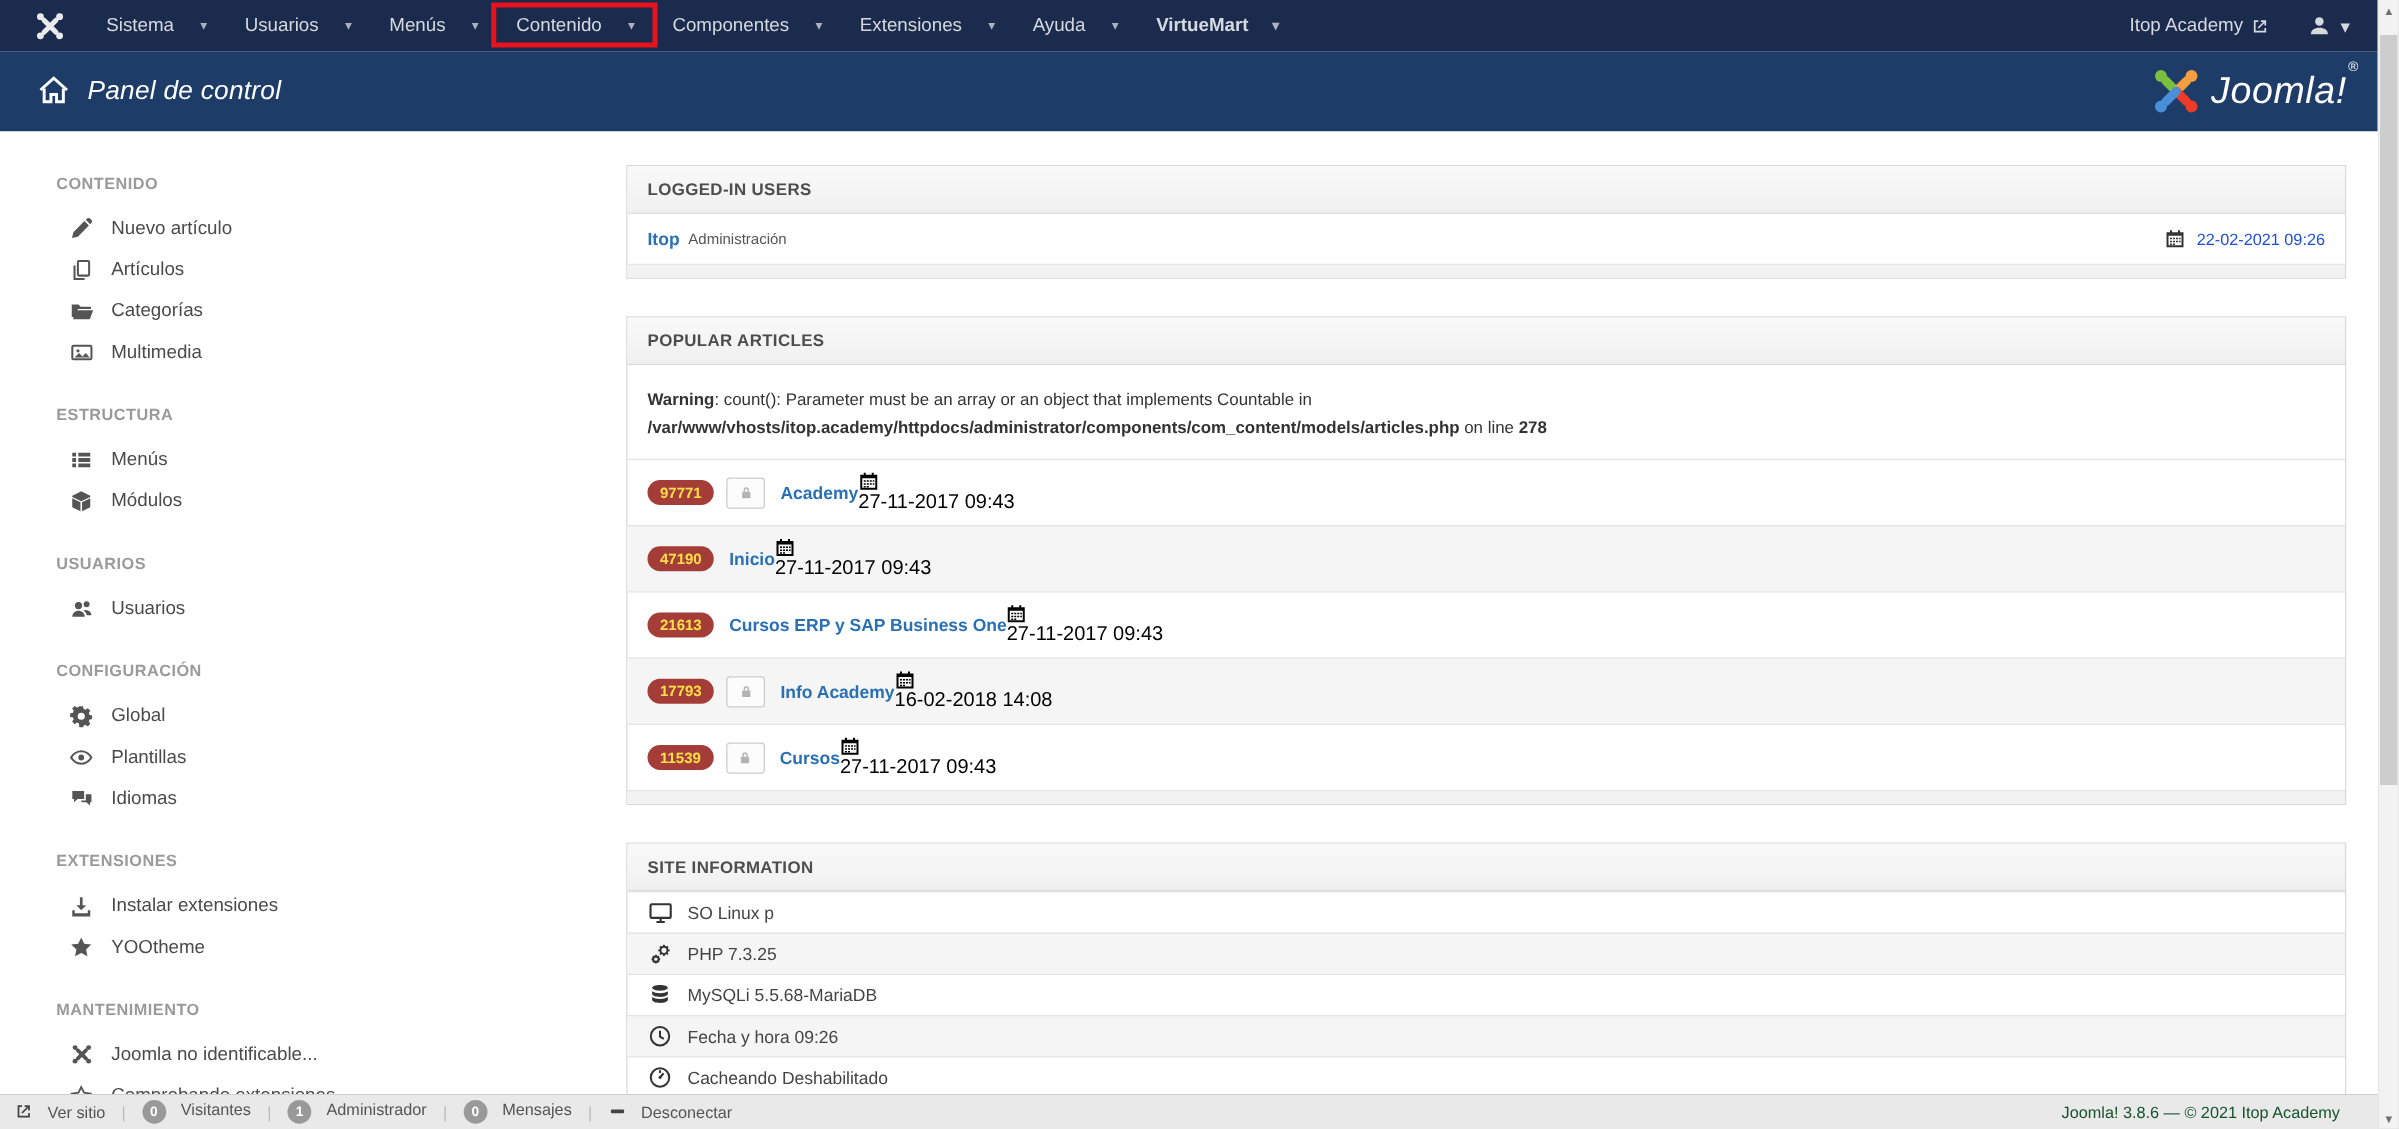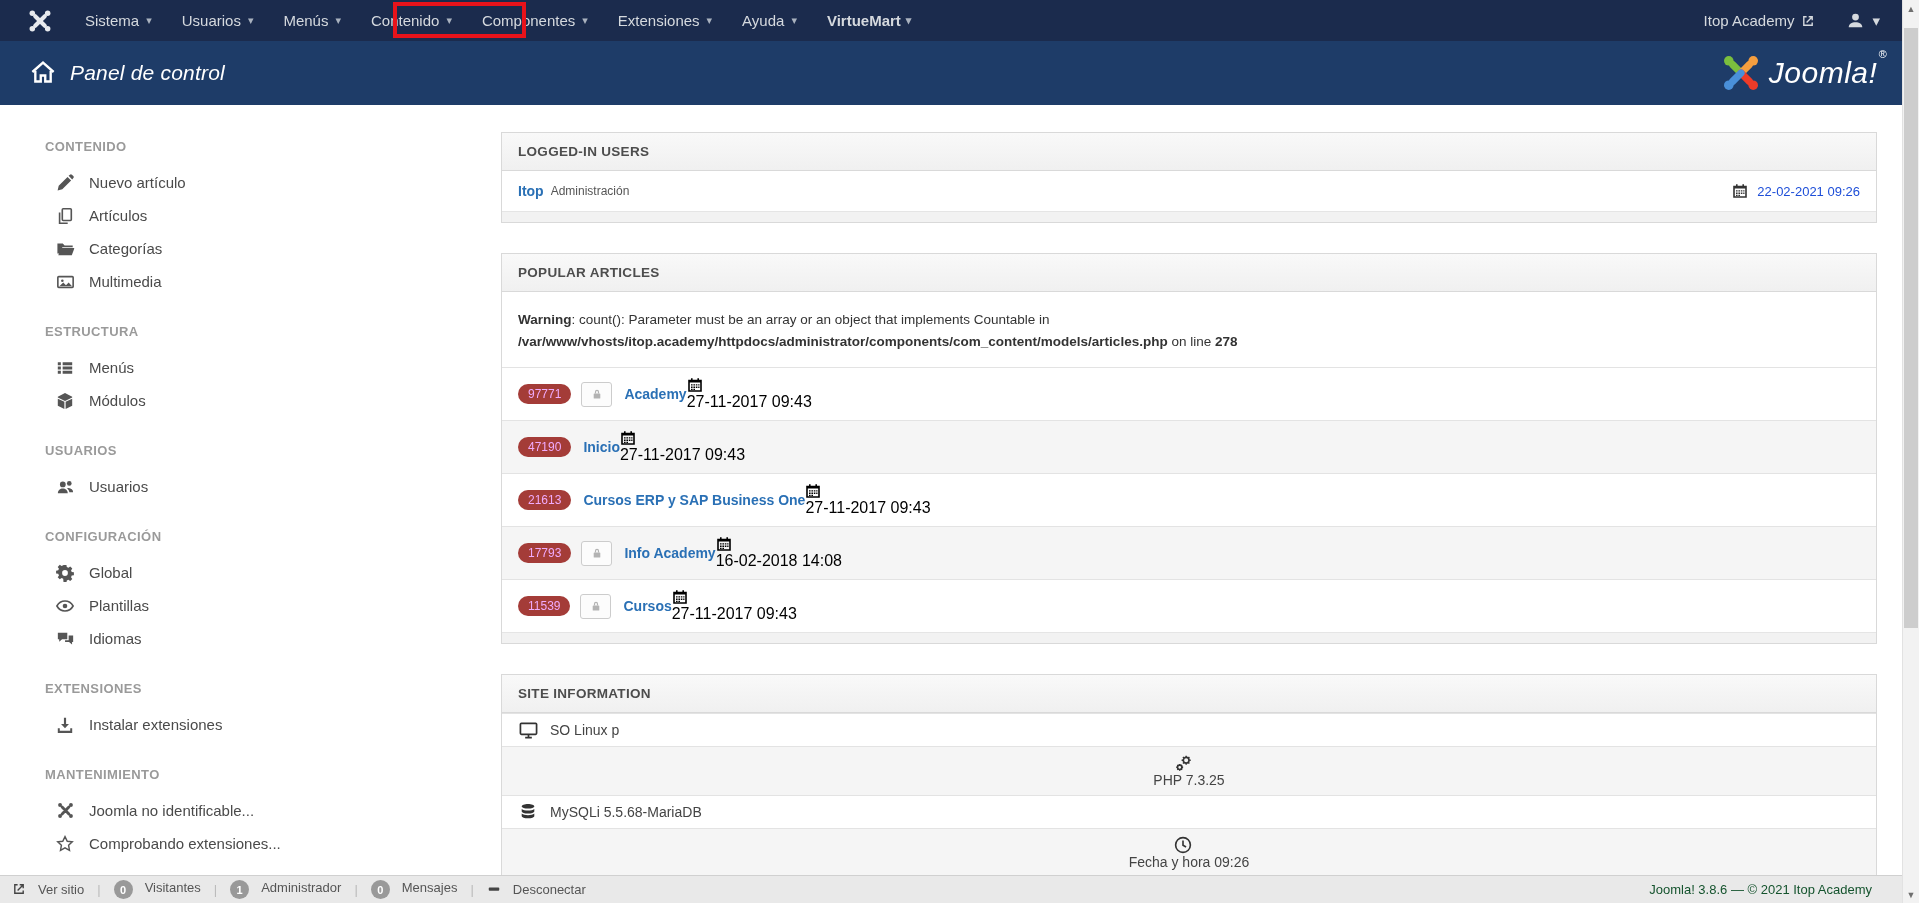--- a/index.html
+++ b/index.html
@@ -6,21 +6,21 @@
     --navbar-bg:#1b2b4d; --header-bg:#1e3c68; --link:#2a70b5; --badge:#a43c38; --hl:#e8131b;
   }
   *{box-sizing:border-box;margin:0;padding:0;}
   html,body{width:1919px;height:903px;overflow:hidden;}
   body{font-family:"Liberation Sans",sans-serif;background:#fff;position:relative;}
   .page{width:1902px;height:100%;position:relative;}
 
   
   .navbar{height:41px;background:var(--navbar-bg);display:flex;align-items:center;padding:0 14px;position:relative;}
   .nav-brand{width:26px;height:26px;color:#e8eaee;margin:0 16px 0 14px;display:flex;align-items:center;}
-  .nav-item{display:flex;align-items:center;gap:7px;color:#d5d9de;font-size:15px;padding:0 15px;height:41px;cursor:pointer;position:relative;}
+  .nav-item{display:flex;align-items:center;gap:21px;color:#d5d9de;font-size:15px;padding:0 15px;height:41px;cursor:pointer;position:relative;}
   .nav-item .caret{font-size:11px;color:#aab2bf;}
   .nav-item.vm{font-weight:bold;}
   .nav-item.vm .caret{margin-left:-2px;}
   .hl-box{position:absolute;left:393px;top:2px;width:133px;height:36px;border:4px solid var(--hl);z-index:5;pointer-events:none;}
   .nav-right{margin-left:auto;display:flex;align-items:center;gap:10px;color:#d5d9de;font-size:15px;padding-right:8px;}
   .nav-right .site-link{display:flex;align-items:center;gap:7px;cursor:pointer;}
   .nav-right svg{display:block;}
   .nav-user{display:flex;align-items:center;gap:8px;margin-left:22px;cursor:pointer;}
 
   
@@ -48,28 +48,28 @@
   .panel-foot{height:11px;background:#f2f2f2;border-top:1px solid #e5e5e5;}
   .prow{display:flex;align-items:center;padding:12px 16px;}
   .prow .right{margin-left:auto;display:flex;align-items:center;gap:9px;color:#1d4ed8;font-size:13px;}
   .prow .right .ico{width:16px;height:16px;color:#333;}
   .user-name{color:var(--link);font-weight:bold;font-size:14px;}
   .user-role{color:#555;font-size:12px;margin-left:7px;}
 
   .warnblock{padding:17px 16px 15px;font-size:13.5px;color:#333;line-height:1.6;}
   .art-row{display:flex;align-items:center;padding:9px 16px;border-top:1px solid #e3e3e3;min-height:46px;}
   .art-row.alt{background:#f5f5f5;}
-  .hits{background:var(--badge);color:#f0abfc;font-weight:normal;font-size:12px;border-radius:11px;padding:3px 10px;min-width:46px;text-align:right;flex:none;}
+  .hits{background:var(--badge);color:#fde047;font-weight:bold;font-size:12px;border-radius:11px;padding:3px 10px;min-width:46px;text-align:right;flex:none;}
   .lockbtn{margin-left:10px;width:31px;height:25px;border:1px solid #ccc;border-radius:3px;background:#fcfcfc;display:flex;align-items:center;justify-content:center;color:#b3b3b3;flex:none;cursor:pointer;}
   .lockbtn svg{width:12px;height:12px;}
   .art-title{margin-left:12px;color:var(--link);font-weight:bold;font-size:14px;cursor:pointer;}
 
   .site-row{display:flex;align-items:center;padding:7px 16px;border-top:1px solid #e3e3e3;font-size:14px;color:#444;min-height:33px;}
   .site-row:first-of-type{border-top:none;}
-  .site-row.alt{background:#f5f5f5;flex-direction:column;}
+  .site-row.alt{background:#f5f5f5;}
   .site-row .ico{width:20px;height:18px;color:#333;margin-right:12px;display:flex;align-items:center;justify-content:center;}
 
   
   .statusbar{position:fixed;left:0;bottom:0;width:1902px;height:28px;background:#e9e9e9;border-top:1px solid #d0d0d0;display:flex;align-items:center;font-size:13px;color:#555;padding:0 12px;z-index:10;}
   .statusbar .seg{display:flex;align-items:flex-start;gap:12px;cursor:pointer;}
   .statusbar .sep{color:#bbb;margin:0 13px;}
   .cbadge{width:19px;height:19px;border-radius:50%;background:#999;color:#fff;font-size:11px;font-weight:bold;display:flex;align-items:center;justify-content:center;}
   .statusbar .foot-right{margin-left:auto;color:#14532d;padding-right:18px;}
   .statusbar .ico{width:14px;height:14px;color:#444;display:flex;}
 
@@ -389,20 +389,28 @@
 
       <div class="sb-section">
         <div class="sb-head">EXTENSIONES</div>
         <div class="sb-item">
             <span class="ico">
               <svg width="18" height="18" viewBox="0 0 20 20">
                 <use href="#i-download"></use>
               </svg>
             </span>
             <span>Instalar extensiones</span>
+          </div>
+        <div class="sb-item">
+            <span class="ico">
+              <svg width="18" height="18" viewBox="0 0 20 20">
+                <use href="#i-star"></use>
+              </svg>
+            </span>
+            <span>YOOtheme</span>
           </div>
       </div>
 
       <div class="sb-section">
         <div class="sb-head">MANTENIMIENTO</div>
         <div class="sb-item">
             <span class="ico">
               <svg width="17" height="17" viewBox="0 0 20 20">
                 <use href="#i-joomla"></use>
               </svg>

